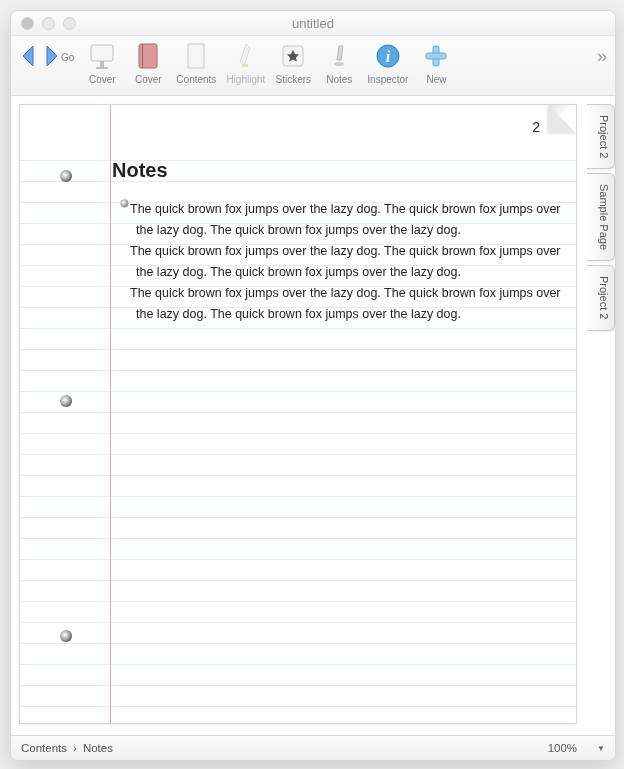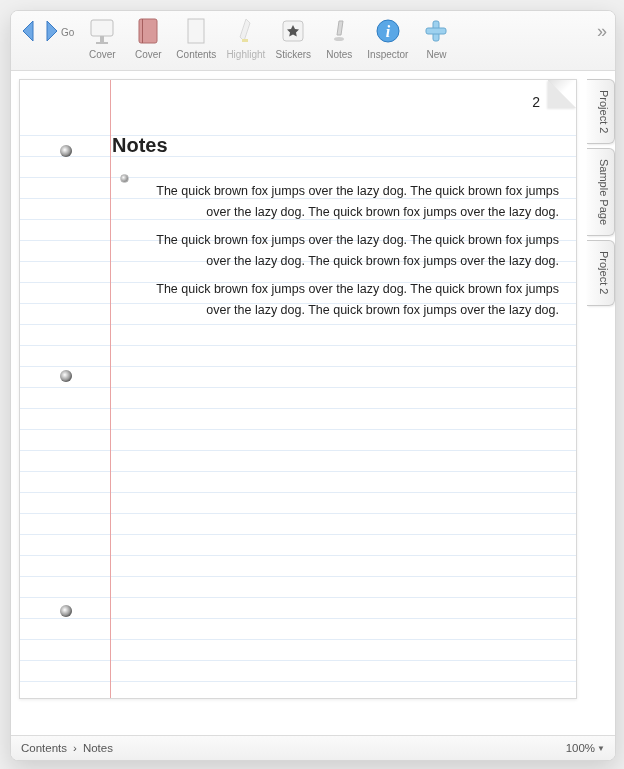--- a/index.html
+++ b/index.html
@@ -196,24 +196,23 @@
   .body-text {
     position: absolute;
     top: 94px;
     left: 110px;
     right: 10px;
     line-height: 21px;
     font-size: 12.5px;
     color: #222;
   }
   .body-text p {
-    margin: 7px;
+    margin: 0;
     text-indent: -6px;
     padding-left: 6px;
-    text-align: right;
   }
   .bullet {
     position: absolute;
     top: 94px;
     left: 100px;
     width: 7px;
     height: 7px;
     border-radius: 50%;
     background: radial-gradient(circle at 35% 35%, #fafafa, #9a9a9a 60%, #777 100%);
     border: 1px solid #bbb;
@@ -252,33 +251,41 @@
   }
   .breadcrumb {
     display: flex;
     align-items: center;
     gap: 6px;
   }
   .zoom {
     margin-left: auto;
     display: flex;
     align-items: center;
-    gap: 2px;
+    gap: 20px;
     cursor: pointer;
   }
   .zoom .caret {
     font-size: 8px;
     color: #666;
   }
 </style>
 </head>
 <body>
 
 <div class="window">
 
+  <div class="titlebar">
+    <div class="traffic">
+      <div class="tdot close"></div>
+      <div class="tdot"></div>
+      <div class="tdot"></div>
+    </div>
+    <div class="title">untitled</div>
+  </div>
 
   <div class="toolbar">
 
     <div class="tb-group">
       <div class="tb-icons">
         <svg width="20" height="32" viewBox="0 0 20 32">
           <path d="M14 6 L4 16 L14 26 Z" fill="#6fa9e6" stroke="#3a7bc4" stroke-width="1"></path>
         </svg>
         <svg width="20" height="32" viewBox="0 0 20 32">
           <path d="M6 6 L16 16 L6 26 Z" fill="#6fa9e6" stroke="#3a7bc4" stroke-width="1"></path>

